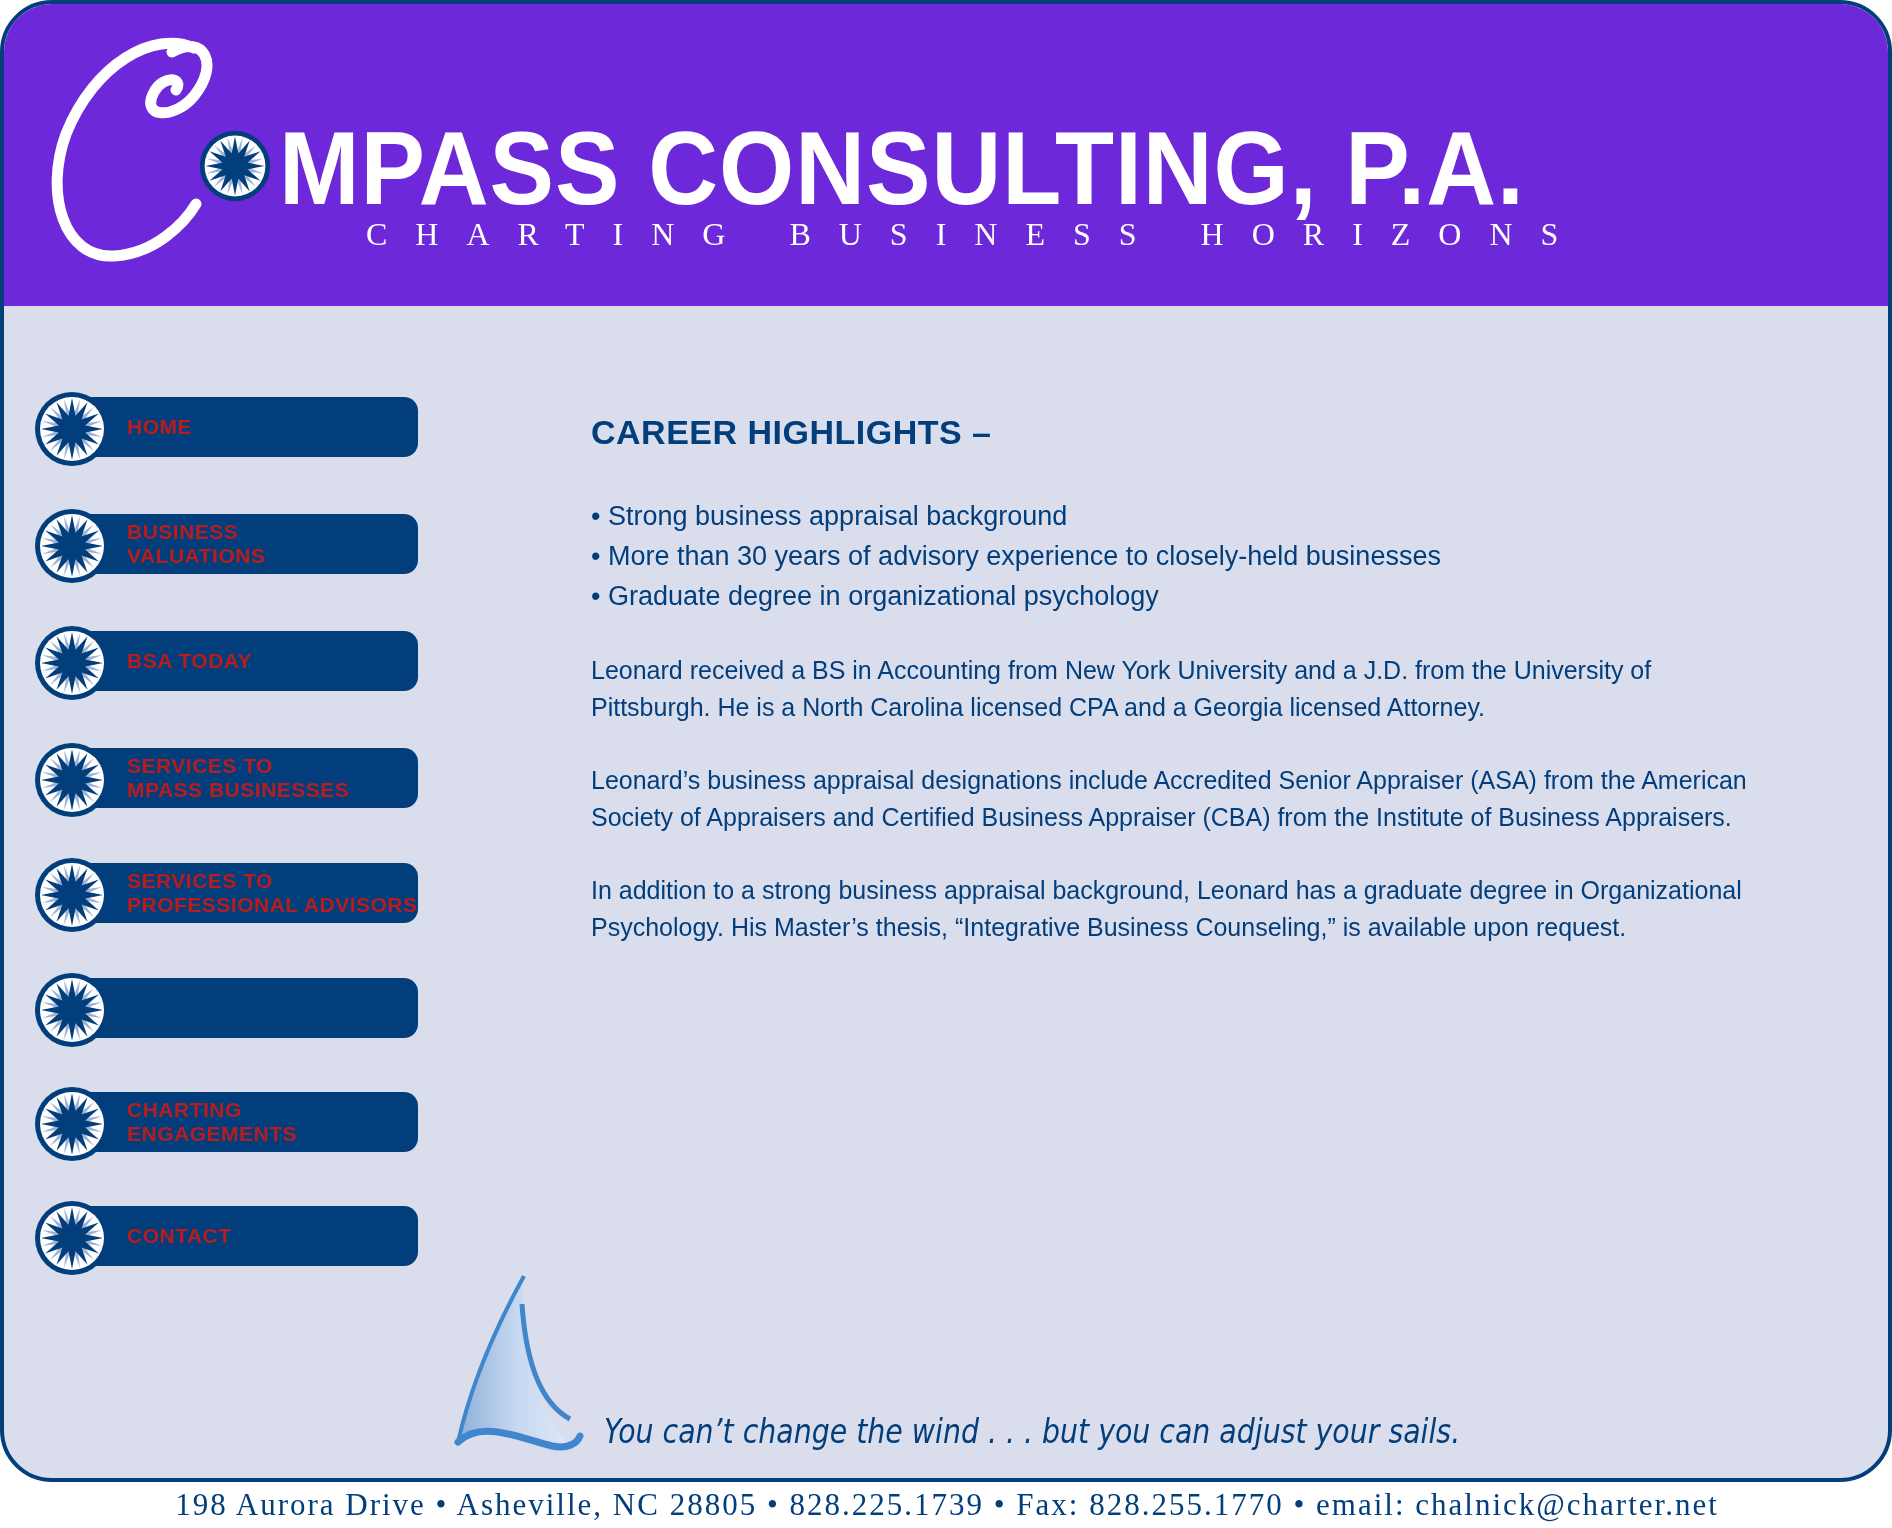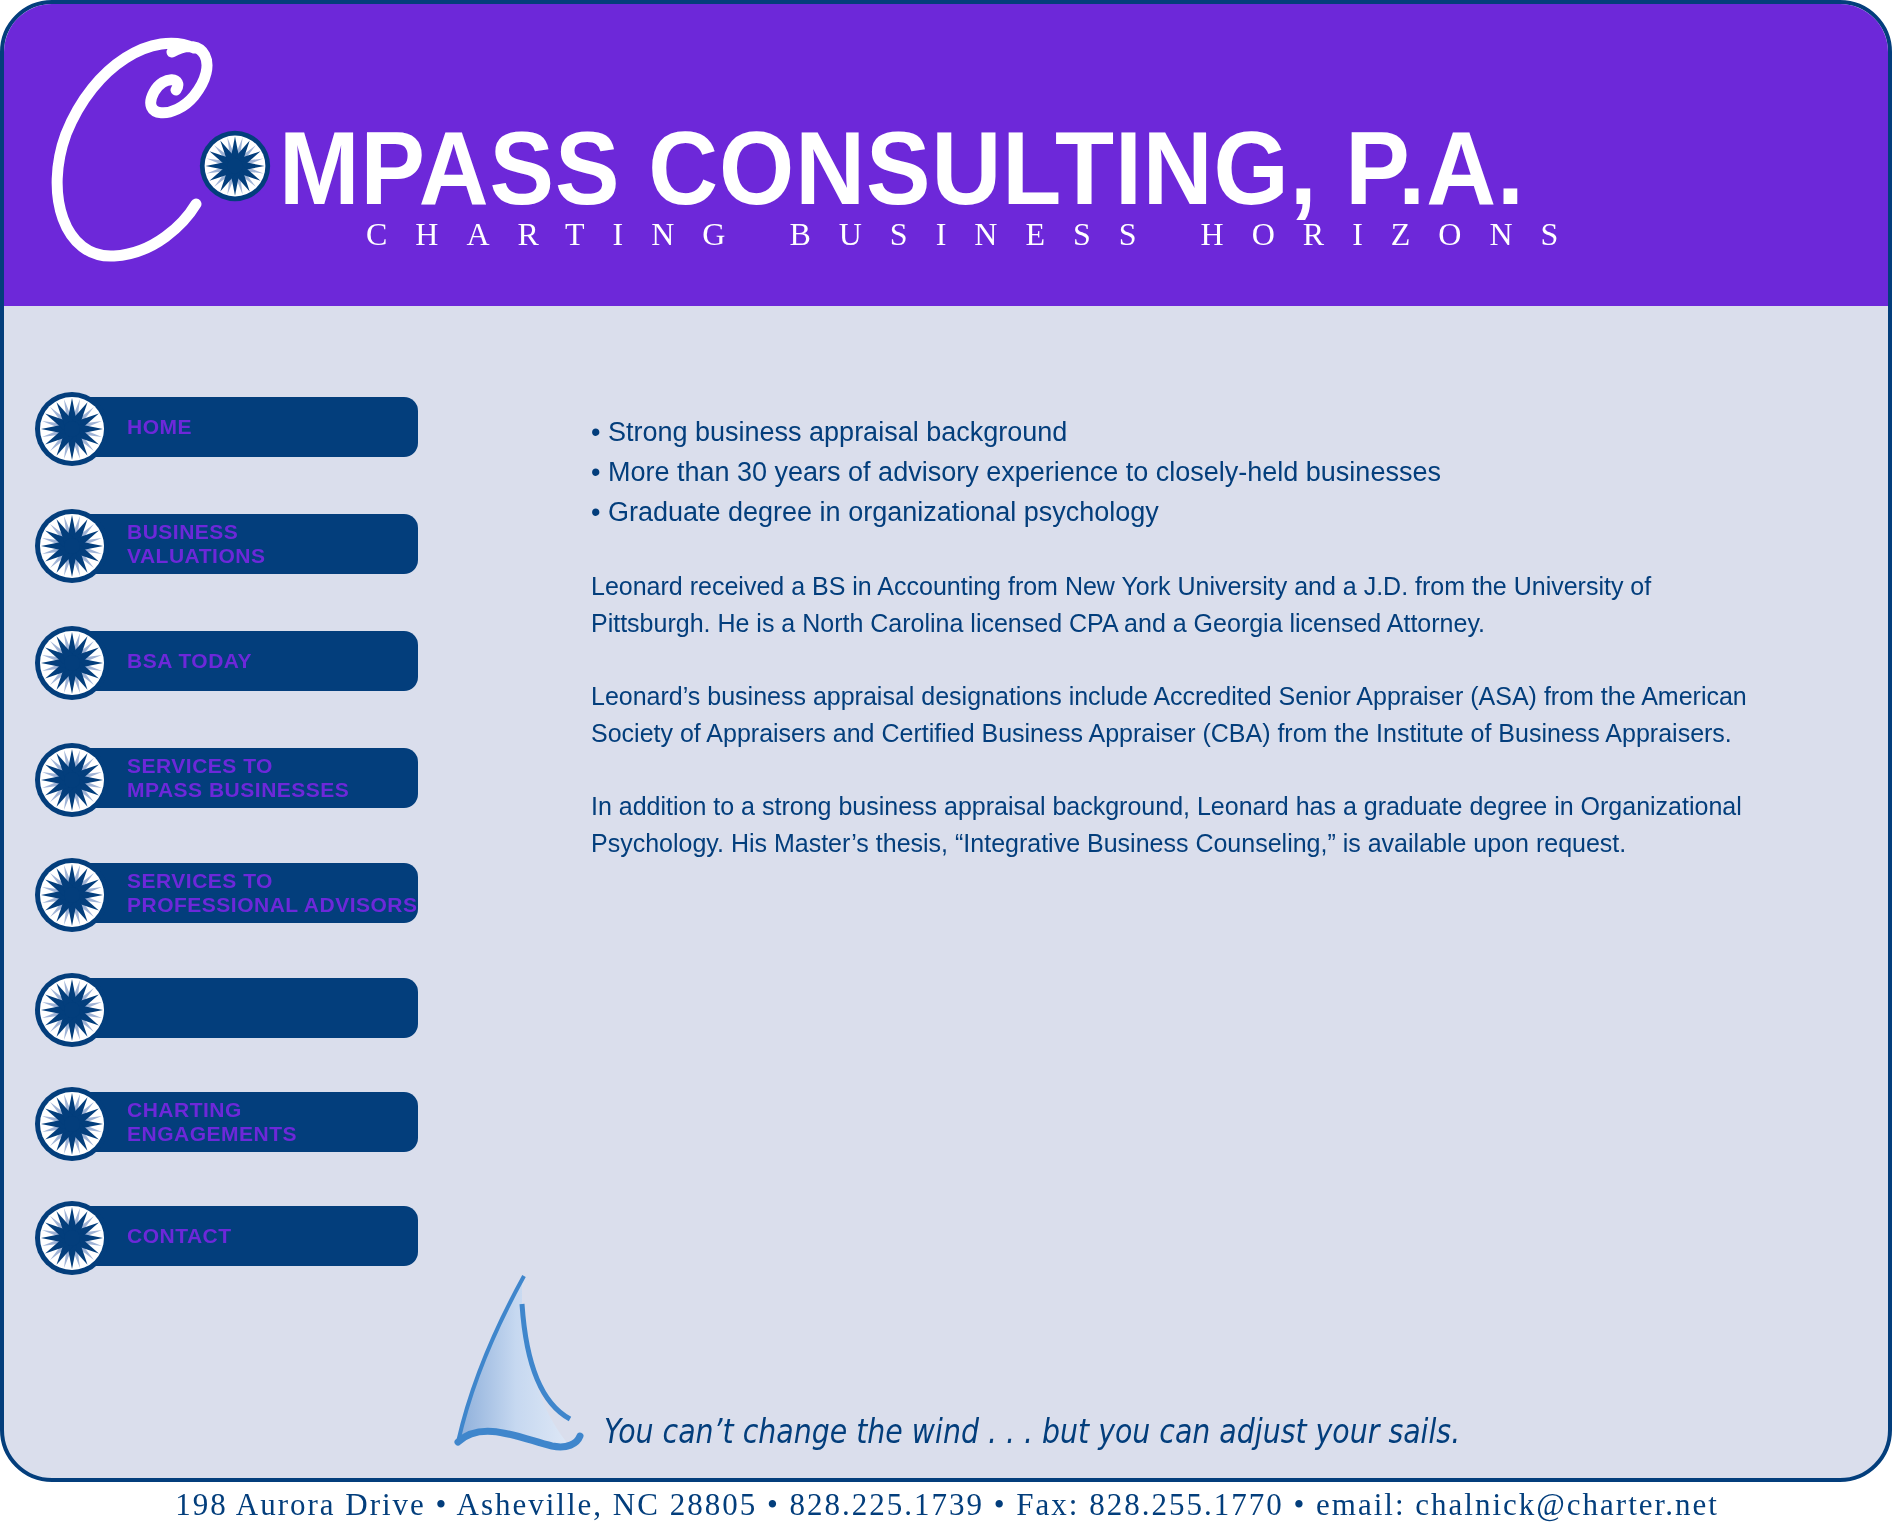--- a/index.html
+++ b/index.html
@@ -14,21 +14,21 @@
                 font-size:104px; line-height:104px; letter-spacing:1px; white-space:nowrap;
                 transform:scaleX(0.93); transform-origin:left top; }
   .logo-tagline { position:absolute; left:362px; top:212px; color:#fff; font-family:"Liberation Serif", serif;
                   font-size:32px; letter-spacing:28px; white-space:nowrap; }
   .nav { position:absolute; left:28px; top:385px; width:420px; }
   .nav-item { position:absolute; left:0; width:418px; height:80px; cursor:pointer; }
   .nav-pill { position:absolute; left:30px; top:8px; width:356px; height:60px; background:#033e7c;
               border-radius:14px; }
   .nav-badge { position:absolute; left:0; top:0; width:80px; height:80px; }
   .nav-label { position:absolute; left:95px; top:8px; height:60px; display:flex; flex-direction:column;
-               justify-content:center; color:#6d28d9; font-weight:bold; font-size:21px; line-height:24px;
+               justify-content:center; color:#b91c1c; font-weight:bold; font-size:21px; line-height:24px;
                letter-spacing:0.5px; }
   .content { position:absolute; left:587px; top:408px; width:1180px; color:#033e7c; }
   .content h1 { margin:0 0 44px 0; font-size:34px; font-weight:bold; line-height:40px; letter-spacing:0.5px; }
   .bullets { margin:0 0 36px 0; padding:0; list-style:none; font-size:27px; line-height:40px; }
   .bullets li::before { content:"\2022\00a0"; }
   .para { margin:0 0 36px 0; font-size:25px; line-height:37px; }
   .sail { position:absolute; left:448px; top:1270px; width:140px; height:180px; }
   .motto { position:absolute; left:600px; top:1408px; color:#033e7c; font-family:"DejaVu Sans", sans-serif;
            font-style:italic; font-size:33px; transform:scaleX(0.86); transform-origin:left top; white-space:nowrap; }
   .footer { position:absolute; left:1px; top:1487px; width:1892px; text-align:center; color:#033e7c;
@@ -158,20 +158,21 @@
       <svg class="nav-badge">
           <use href="#compass-rose" width="80" height="80"></use>
         </svg>
       <div class="nav-label">
         <span>CONTACT</span>
       </div>
     </div>
   </nav>
 
   <main class="content">
+    <h1>CAREER HIGHLIGHTS  –</h1>
     <ul class="bullets">
       <li>Strong business appraisal background</li>
       <li>More than 30 years of advisory experience to closely-held businesses</li>
       <li>Graduate degree in organizational psychology</li>
     </ul>
     <p class="para">Leonard received a BS in Accounting from New York University and a J.D. from the University of Pittsburgh.  He is a North Carolina licensed CPA and a Georgia licensed Attorney.</p>
     <p class="para">Leonard’s business appraisal designations include Accredited Senior Appraiser (ASA) from the American Society of Appraisers and Certified Business Appraiser (CBA) from the Institute of Business Appraisers.</p>
     <p class="para">In addition to a strong business appraisal background, Leonard has a graduate degree in Organizational Psychology. His Master’s thesis, “Integrative Business Counseling,” is available upon request.</p>
   </main>
 

